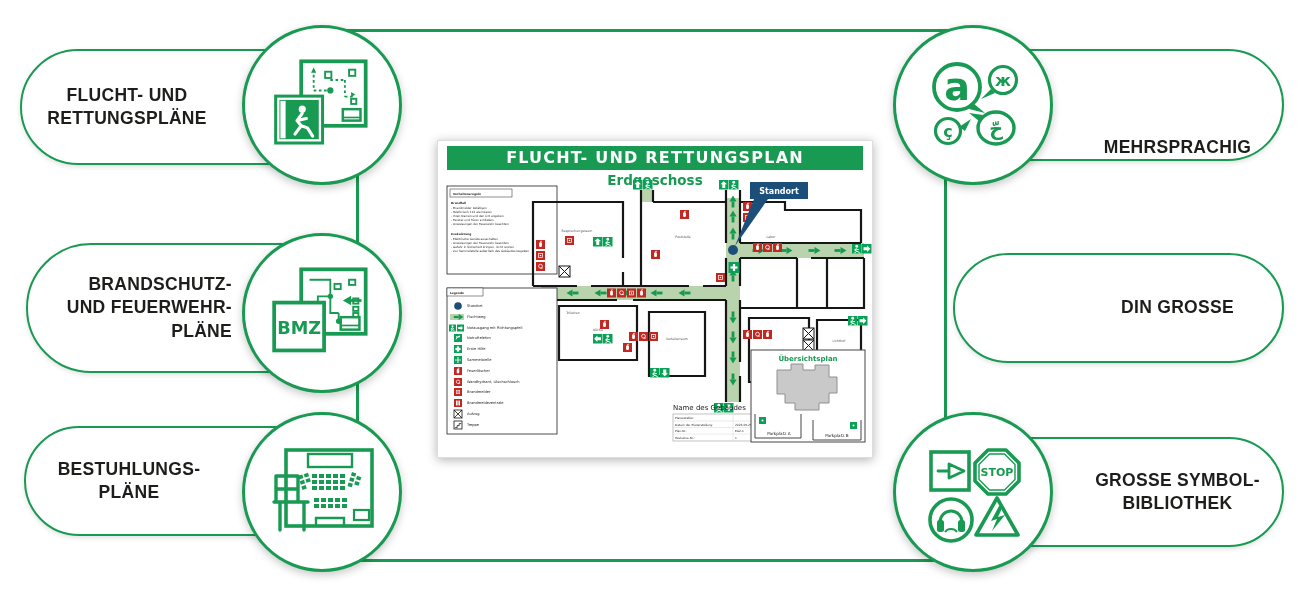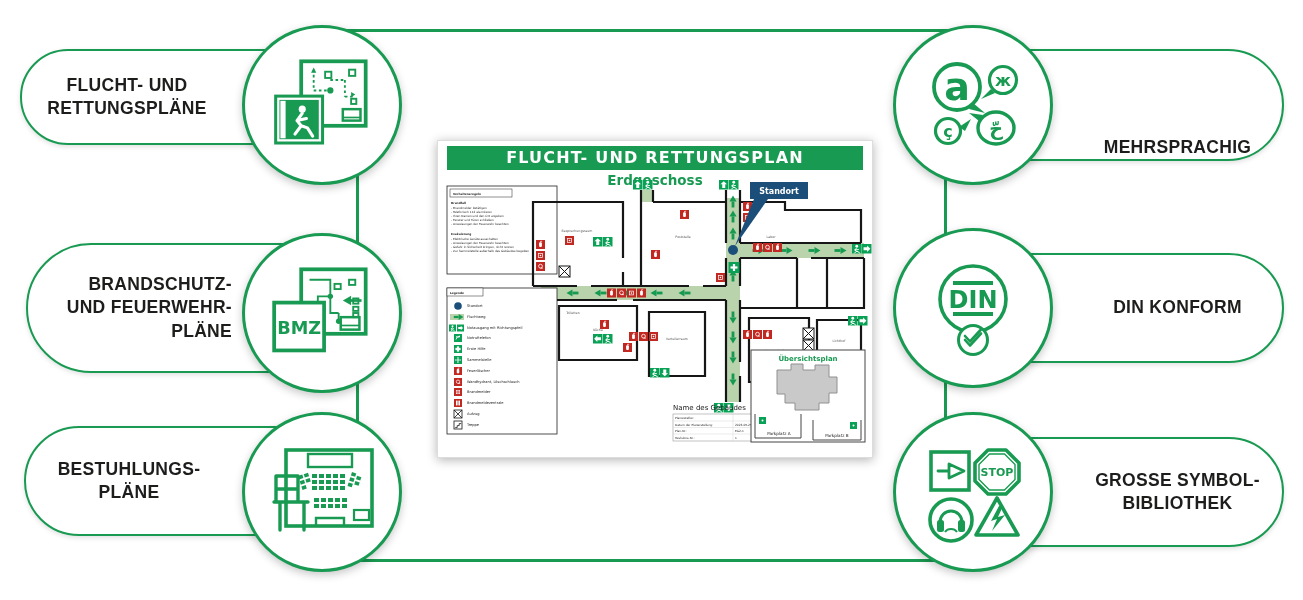--- a/index.html
+++ b/index.html
@@ -30,39 +30,39 @@
 </head>
 <body>
 
 <div id="stage">
 
   <div class="line" style="left:322px;top:29px;width:651px;height:3px;"></div>
   <div class="line" style="left:322px;top:559px;width:651px;height:3px;"></div>
   <div class="line" style="left:356px;top:105px;width:3px;height:387px;"></div>
   <div class="line" style="left:944px;top:105px;width:3px;height:387px;"></div>
 
-  <div class="pill pleft" style="left:20px;top:49px;width:332px;height:96px;">
+  <div class="pill pleft" style="left:20px;top:49px;width:332px;height:116px;">
     <div>FLUCHT- UND</div>
     <div>RETTUNGSPLÄNE</div>
   </div>
   <div class="pill pleft" style="left:26px;top:243px;width:326px;height:130px;align-items:flex-end;">
     <div>BRANDSCHUTZ-</div>
     <div>UND FEUERWEHR-</div>
     <div>PLÄNE</div>
   </div>
   <div class="pill pleft" style="left:24px;top:426px;width:328px;height:110px;">
     <div>BESTUHLUNGS-</div>
     <div>PLÄNE</div>
   </div>
 
   <div class="pill pright" style="left:953px;top:49px;width:331px;height:112px;justify-content:flex-end;">
     <div>MEHRSPRACHIG</div>
   </div>
   <div class="pill pright" style="left:953px;top:253px;width:331px;height:110px;">
-    <div>DIN KONFORM</div>
+    <div>DIN GROSSE</div>
   </div>
   <div class="pill pright" style="left:953px;top:437px;width:331px;height:110px;">
     <div>GROSSE SYMBOL-</div>
     <div>BIBLIOTHEK</div>
   </div>
 
   <div class="fcircle" style="left:242px;top:25px;">
     <svg class="icon-svg" width="104" height="96" viewBox="0 0 100 92">
       <g stroke="#199a52" fill="none" stroke-width="3.6">
         <rect x="30" y="4" width="62" height="62"></rect>
@@ -193,32 +193,20 @@
         <polygon points="38,72 50,64 44,76"></polygon>
         <polygon points="58,66 48,58 62,60"></polygon>
       </g>
       <text x="36" y="45" text-anchor="middle" font-size="38" font-weight="bold" fill="#199a52">a</text>
       <text x="82" y="31" text-anchor="middle" font-size="16" font-weight="bold" fill="#199a52">ж</text>
       <text x="27" y="82" text-anchor="middle" font-size="16" font-weight="bold" fill="#199a52">ç</text>
       <text x="75" y="80" text-anchor="middle" font-size="19" font-weight="bold" fill="#199a52">حّ</text>
     </svg>
   </div>
 
-  <div class="fcircle" style="left:893px;top:228px;">
-    <svg class="icon-svg" width="100" height="102" viewBox="0 0 100 102">
-      <circle cx="50" cy="42" r="33" fill="none" stroke="#199a52" stroke-width="3.6"></circle>
-      <path d="M30,26 H70 M30,57 H70" stroke="#199a52" stroke-width="4" fill="none"></path>
-      <text x="50" y="51" text-anchor="middle" font-size="24" font-weight="bold" fill="#199a52">DIN</text>
-      <g>
-        <circle cx="50" cy="83" r="14.5" fill="#ffffff" stroke="#199a52" stroke-width="3"></circle>
-        <path d="M42,83 l5,5.5 l11,-12" stroke="#199a52" stroke-width="2.6" fill="none" stroke-linecap="round" stroke-linejoin="round"></path>
-        <path d="M42,79 l5,5.5 l11,-12" stroke="#199a52" stroke-width="2.6" fill="none" stroke-linecap="round" stroke-linejoin="round"></path>
-      </g>
-    </svg>
-  </div>
 
   <div class="fcircle" style="left:893px;top:412px;">
     <svg class="icon-svg" width="104" height="104" viewBox="0 0 104 104">
       <g>
         <rect x="10" y="12" width="38" height="38" fill="none" stroke="#199a52" stroke-width="3.6"></rect>
         <path d="M17,31 h11 v-7 l15,7 l-15,7 v-7 z" fill="none" stroke="#199a52" stroke-width="2.8" stroke-linejoin="round"></path>
       </g>
       <g>
         <polygon points="67,10 85,10 98,23 98,41 85,54 67,54 54,41 54,23" fill="none" stroke="#199a52" stroke-width="3.6" stroke-linejoin="round"></polygon>
         <polygon points="68.5,14 83.5,14 94,24.5 94,39.5 83.5,50 68.5,50 58,39.5 58,24.5" fill="none" stroke="#199a52" stroke-width="1.4"></polygon>

